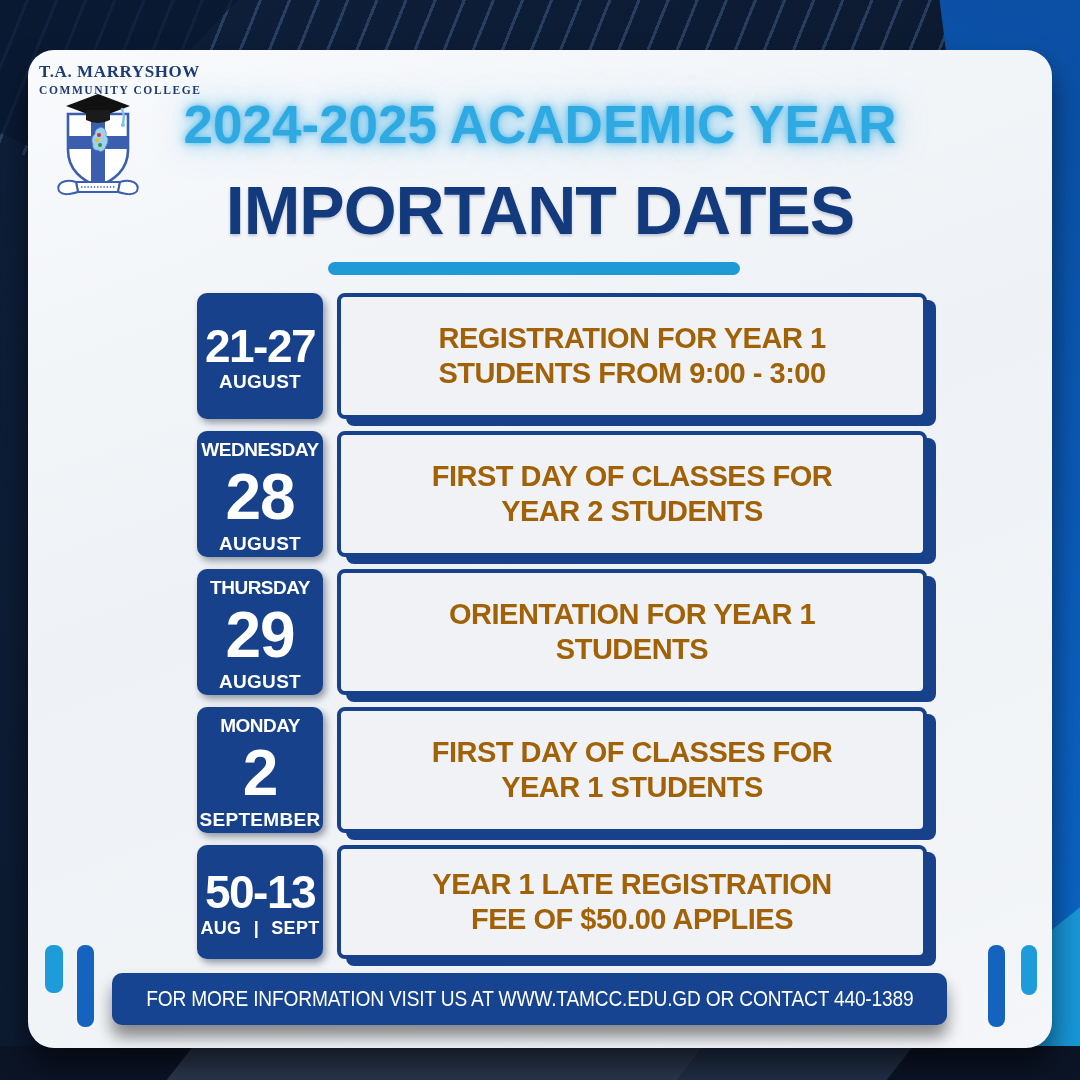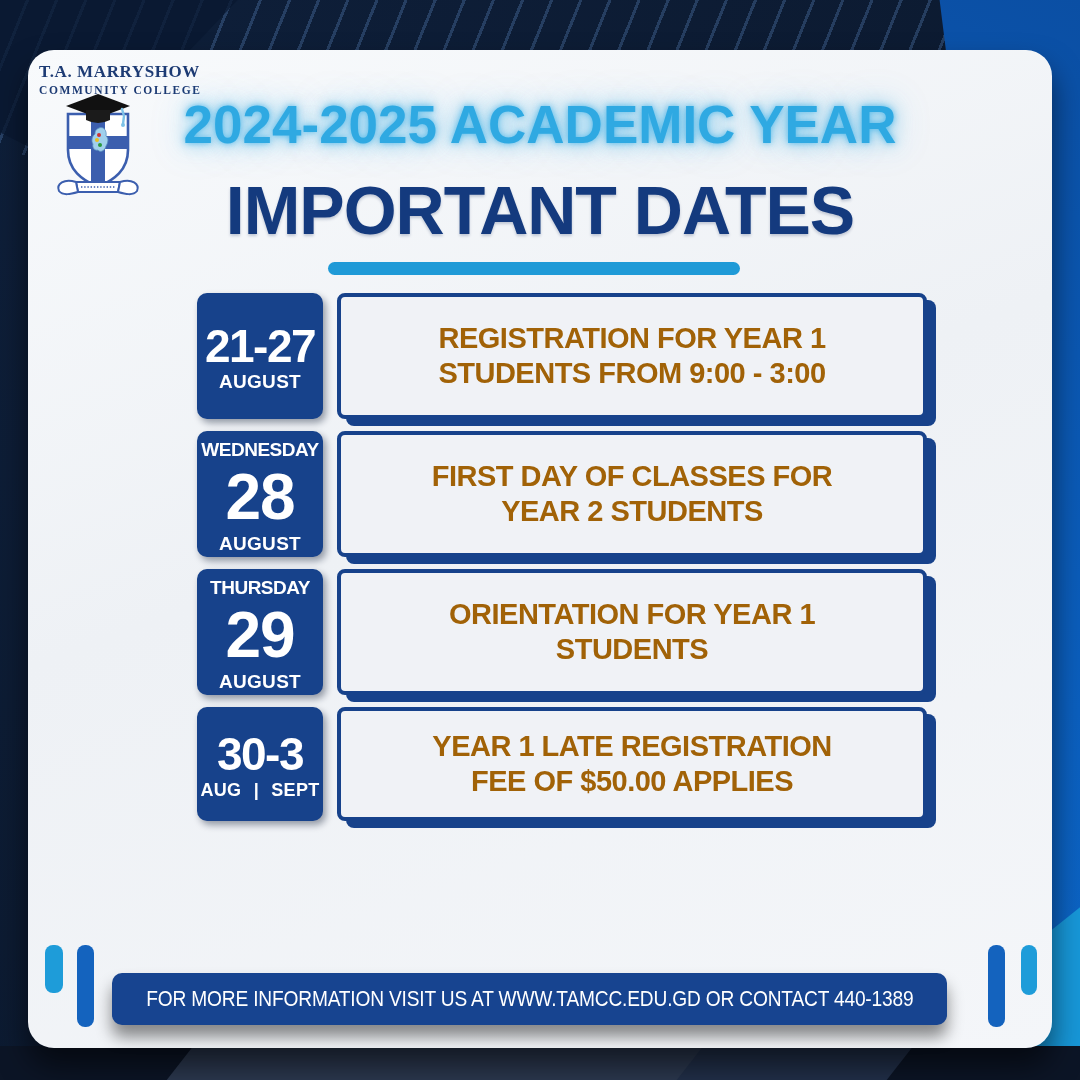--- a/index.html
+++ b/index.html
@@ -199,25 +199,35 @@
       <div class="date-tile">
         <span class="day">THURSDAY</span>
         <span class="date">29</span>
         <span class="month">AUGUST</span>
       </div>
       <div class="desc-box">
         <span class="desc">ORIENTATION FOR YEAR 1 STUDENTS</span>
       </div>
     </div>
 
+    <div class="row row-3">
+      <div class="date-tile">
+        <span class="day">MONDAY</span>
+        <span class="date">2</span>
+        <span class="month">SEPTEMBER</span>
+      </div>
+      <div class="desc-box">
+        <span class="desc">FIRST DAY OF CLASSES FOR YEAR 1 STUDENTS</span>
+      </div>
+    </div>
 
     <div class="row row-4 wide short no-day">
       <div class="date-tile">
 
-        <span class="date">30-3</span>
+        <span class="date">50-13</span>
         <span class="month">AUG | SEPT</span>
       </div>
       <div class="desc-box">
         <span class="desc">YEAR 1 LATE REGISTRATION FEE OF $50.00 APPLIES</span>
       </div>
     </div>
 
   </div>
 
   <div class="footer-bar">

